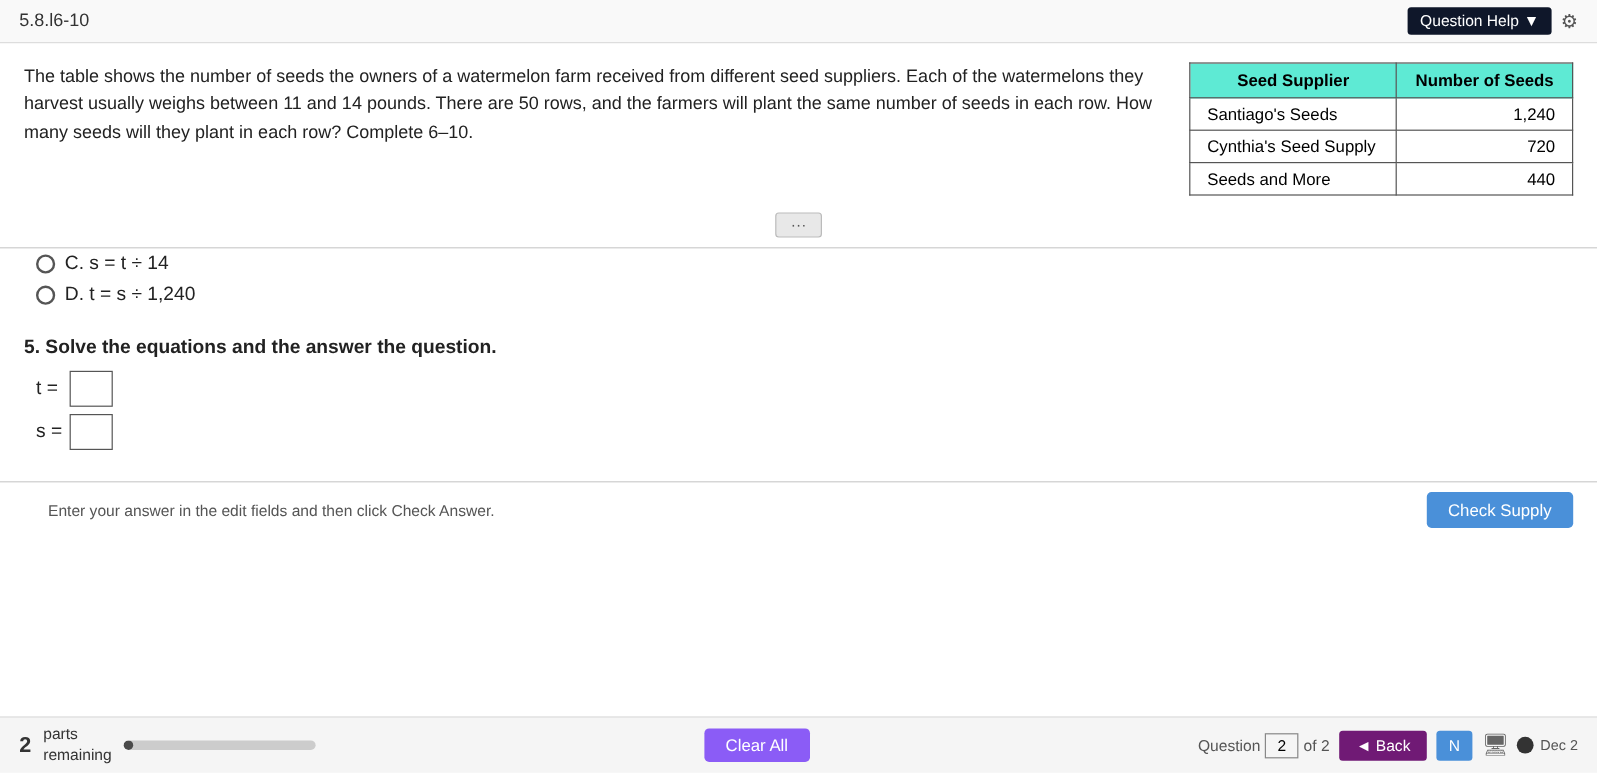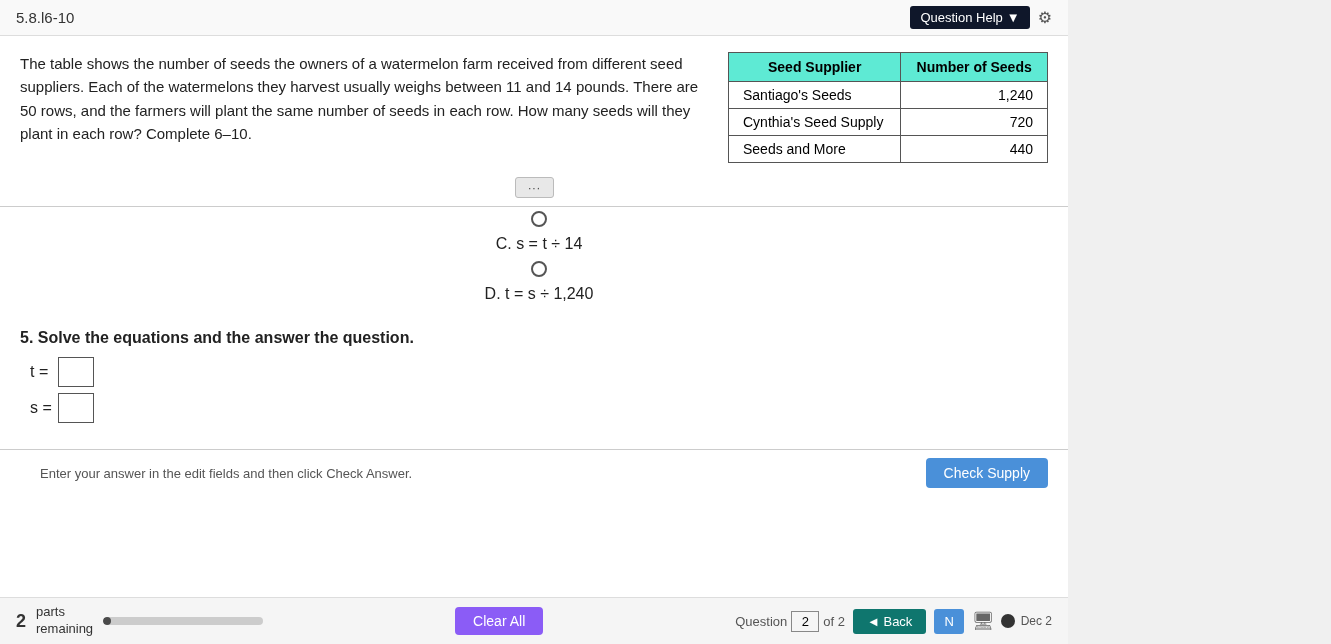--- a/index.html
+++ b/index.html
@@ -6,21 +6,21 @@
     body {
       font-family: Arial, sans-serif;
       background: #f0f0f0;
       width: 1331px;
       min-height: 644px;
       position: relative;
       overflow: hidden;
     }
     .main-container {
       background: white;
-      width: 1068px;
+      width: 1331px;
       min-height: 644px;
       position: relative;
     }
     
     .top-bar {
       display: flex;
       justify-content: space-between;
       align-items: center;
       padding: 6px 16px;
       border-bottom: 1px solid #ddd;
@@ -115,21 +115,20 @@
     .answer-section {
       padding: 4px 20px 10px 30px;
     }
     .radio-option {
       display: flex;
       align-items: center;
       gap: 8px;
       margin-bottom: 8px;
       font-size: 16px;
       color: #222;
-      flex-direction: column;
     }
     .radio-circle {
       width: 16px;
       height: 16px;
       border-radius: 50%;
       border: 2px solid #555;
       display: inline-block;
       flex-shrink: 0;
     }
     
@@ -239,21 +238,21 @@
     }
     .question-number-box {
       border: 1.5px solid #888;
       padding: 2px 8px;
       font-size: 13px;
       min-width: 28px;
       text-align: center;
     }
     .of-label { font-size: 13px; color: #555; }
     .back-btn {
-      background: #0f766e;
+      background: #701a75;
       color: white;
       border: none;
       padding: 5px 14px;
       border-radius: 3px;
       font-size: 13px;
       cursor: pointer;
     }
     .next-btn {
       background: #4a90d9;
       color: white;

